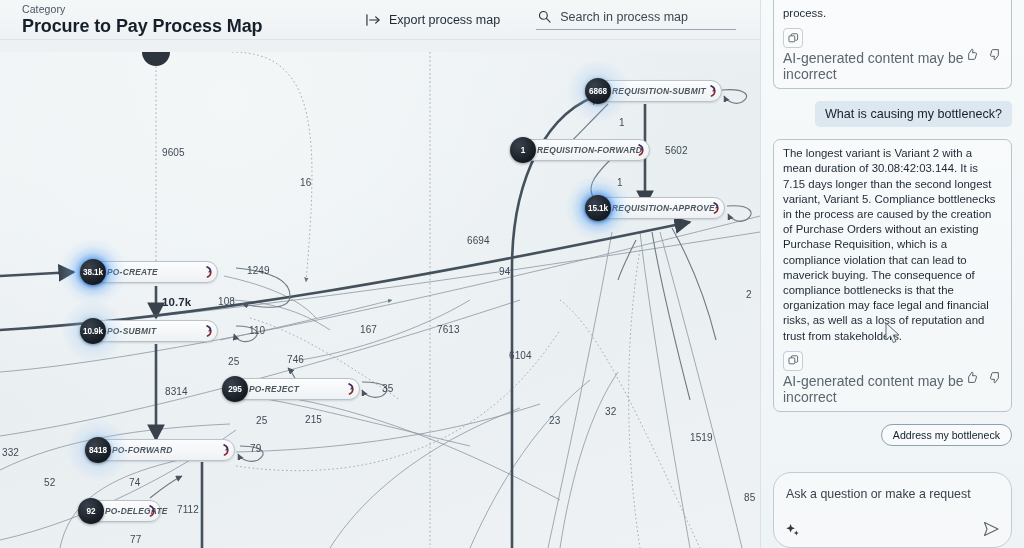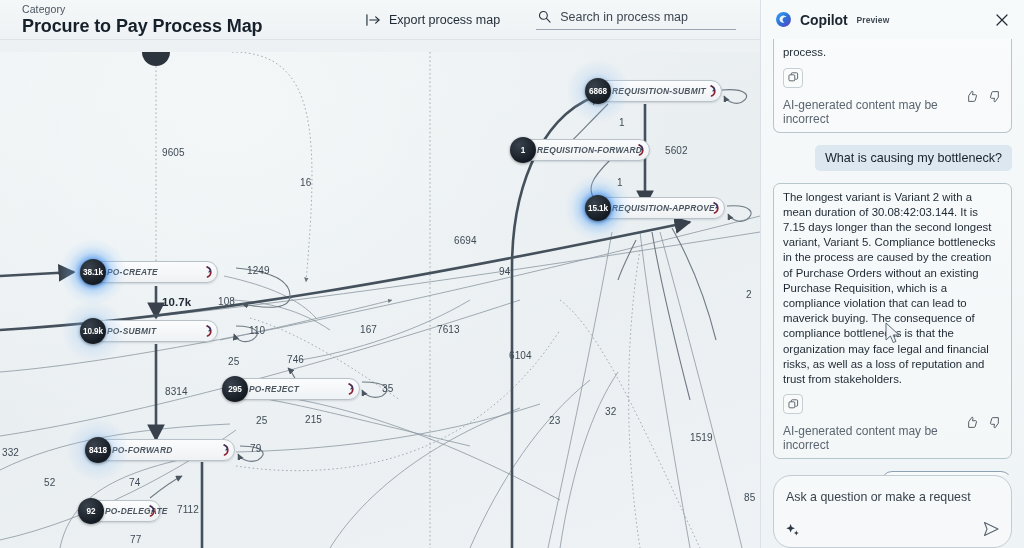--- a/index.html
+++ b/index.html
@@ -111,21 +111,21 @@
   .msg-card {
     border:1px solid #b7c6cc; border-radius:7px; background:rgba(255,255,255,.28);
     padding:6px 9px 6px; margin-bottom:12px;
   }
   .msg-card.top { border-top:0; border-radius:0 0 7px 7px; margin-top:0;}
   .msg-text { font-size:11.4px; line-height:15.2px; color:#1d2832; }
   .msg-foot { display:flex; align-items:center; margin-top:7px; }
   .copy-btn { width:20px; height:20px; border:1px solid #c6ced4; border-radius:4px;
               display:flex; align-items:center; justify-content:center; cursor:pointer;
               background:rgba(255,255,255,.35);}
-  .ai-note { font-size:12px; color:#5b6670; margin-top:10px; flex:1 1 auto;}
+  .ai-note { font-size:14px; color:#5b6670; margin-top:2px; flex:1 1 auto;}
   .rate { display:flex; gap:11px; padding-bottom:1px;}
   .rate svg { cursor:pointer; }
 
   .user-bubble {
     background:#dde7ef; border-radius:5px; padding:6px 10px;
     font-size:12.6px; color:#16202b; margin:0 0 12px auto; width:max-content;
     max-width:228px;
   }
   .sugg-wrap { display:flex; justify-content:flex-end; margin-bottom:10px;}
   .sugg-chip {
@@ -344,21 +344,21 @@
       <div class="elabel" style="left: 162px; top: 95px;">9605</div>
       <div class="elabel" style="left: 300px; top: 125px;">16</div>
       <div class="elabel" style="left: 247px; top: 213px;">1249</div>
       <div class="elabel big" style="left: 162px; top: 244px;">10.7k</div>
       <div class="elabel" style="left: 218px; top: 244px;">108</div>
       <div class="elabel" style="left: 249px; top: 273px;">110</div>
       <div class="elabel" style="left: 228px; top: 304px;">25</div>
       <div class="elabel" style="left: 287px; top: 302px;">746</div>
       <div class="elabel" style="left: 360px; top: 272px;">167</div>
       <div class="elabel" style="left: 437px; top: 272px;">7613</div>
-      <div class="elabel" style="left: 454px; top: 183px;">6694</div>
+      <div class="elabel" style="left: 467px; top: 183px;">6694</div>
       <div class="elabel" style="left: 499px; top: 214px;">94</div>
       <div class="elabel" style="left: 165px; top: 334px;">8314</div>
       <div class="elabel" style="left: 382px; top: 331px;">35</div>
       <div class="elabel" style="left: 256px; top: 363px;">25</div>
       <div class="elabel" style="left: 305px; top: 362px;">215</div>
       <div class="elabel" style="left: 2px; top: 395px;">332</div>
       <div class="elabel" style="left: 250px; top: 391px;">79</div>
       <div class="elabel" style="left: 44px; top: 425px;">52</div>
       <div class="elabel" style="left: 129px; top: 425px;">74</div>
       <div class="elabel" style="left: 177px; top: 452px;">7112</div>
@@ -370,38 +370,20 @@
       <div class="elabel" style="left: 744px; top: 440px;">85</div>
       <div class="elabel" style="left: 665px; top: 93px;">5602</div>
       <div class="elabel" style="left: 619px; top: 65px;">1</div>
       <div class="elabel" style="left: 617px; top: 125px;">1</div>
       <div class="elabel" style="left: 746px; top: 237px;">2</div>
     </div>
 </div>
 
 <div class="copilot">
 
-  <div class="cp-head">
-    <svg class="cp-logo" viewBox="0 0 20 20">
-      <defs>
-        <linearGradient id="cg" x1="0" y1="0" x2="1" y2="1">
-          <stop offset="0%" stop-color="#3aa0f3"></stop>
-            <stop offset="55%" stop-color="#2b6fd6"></stop>
-          <stop offset="100%" stop-color="#6a3fbf"></stop>
-        </linearGradient>
-      </defs>
-      <path d="M10 1.3 C14.8 1.3 18.7 5.2 18.7 10 C18.7 14.8 14.8 18.7 10 18.7 C5.2 18.7 1.3 14.8 1.3 10 C1.3 5.2 5.2 1.3 10 1.3 Z" fill="url(#cg)"></path>
-      <path d="M7.4 6.2 C9.6 4.6 12.6 5.4 13.6 7.6 C12.1 6.8 10.3 7.2 9.4 8.6 C8.3 10.4 9 12.6 10.9 13.4 C8.4 14.4 5.8 12.9 5.4 10.3 C5.1 8.6 5.9 7.2 7.4 6.2 Z" fill="#ffffff" opacity=".92"></path>
-    </svg>
-    <span class="cp-name">Copilot</span>
-    <span class="cp-preview">Preview</span>
-    <svg class="cp-close" viewBox="0 0 20 20">
-      <path d="M5 5 L15 15 M15 5 L5 15" stroke="#1f2a36" stroke-width="1.2" stroke-linecap="round" fill="none"></path>
-    </svg>
-  </div>
 
   <div class="cp-body">
 
     <div class="msg-card top">
       <div class="msg-text">process.</div>
       <div class="msg-foot">
         <div style="flex:1 1 auto">
           <div class="copy-btn">
             <svg viewBox="0 0 14 14" width="11" height="11">
               <rect x="1.2" y="3.6" width="7.4" height="7.6" rx="1.2" stroke="#3c464f" stroke-width="1" fill="none"></rect>

